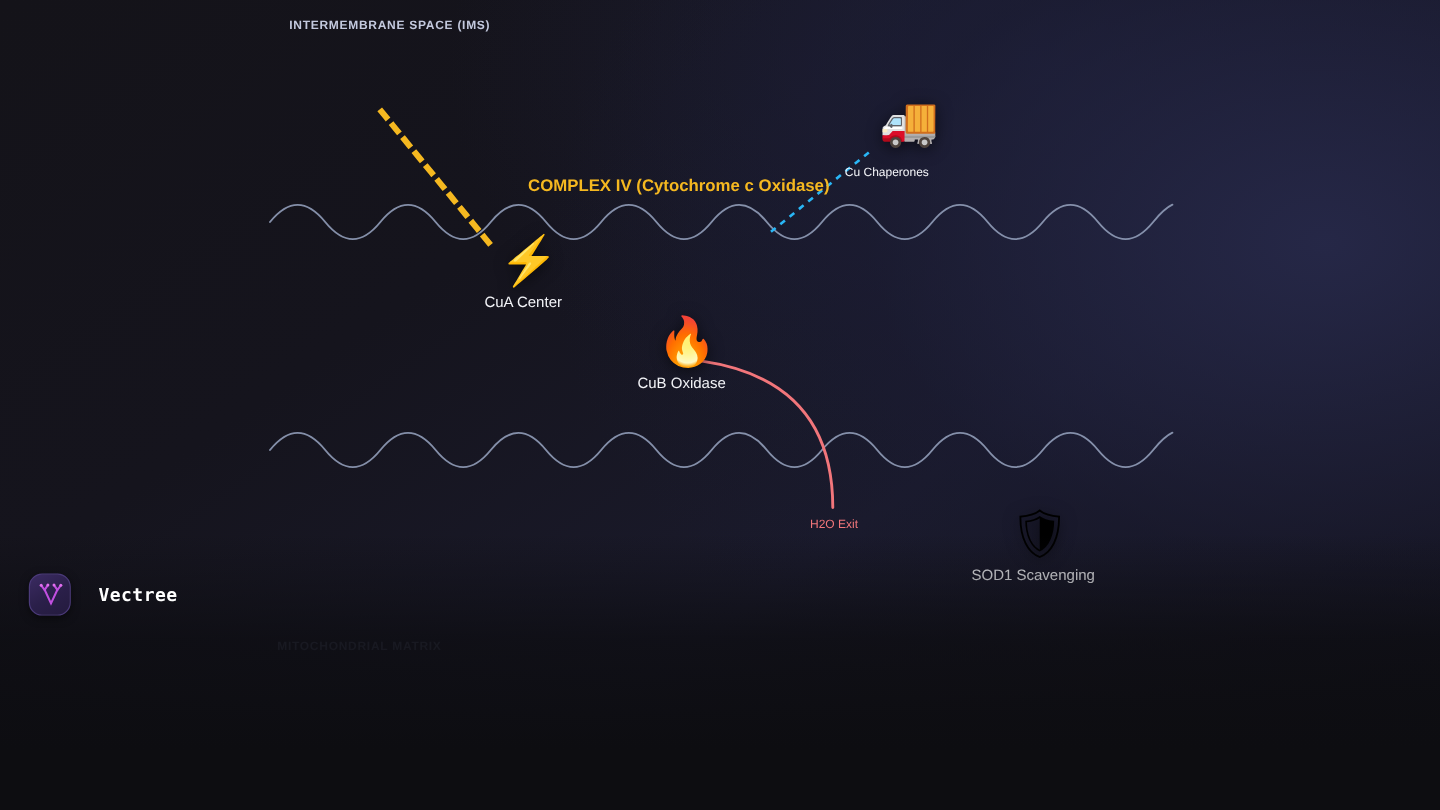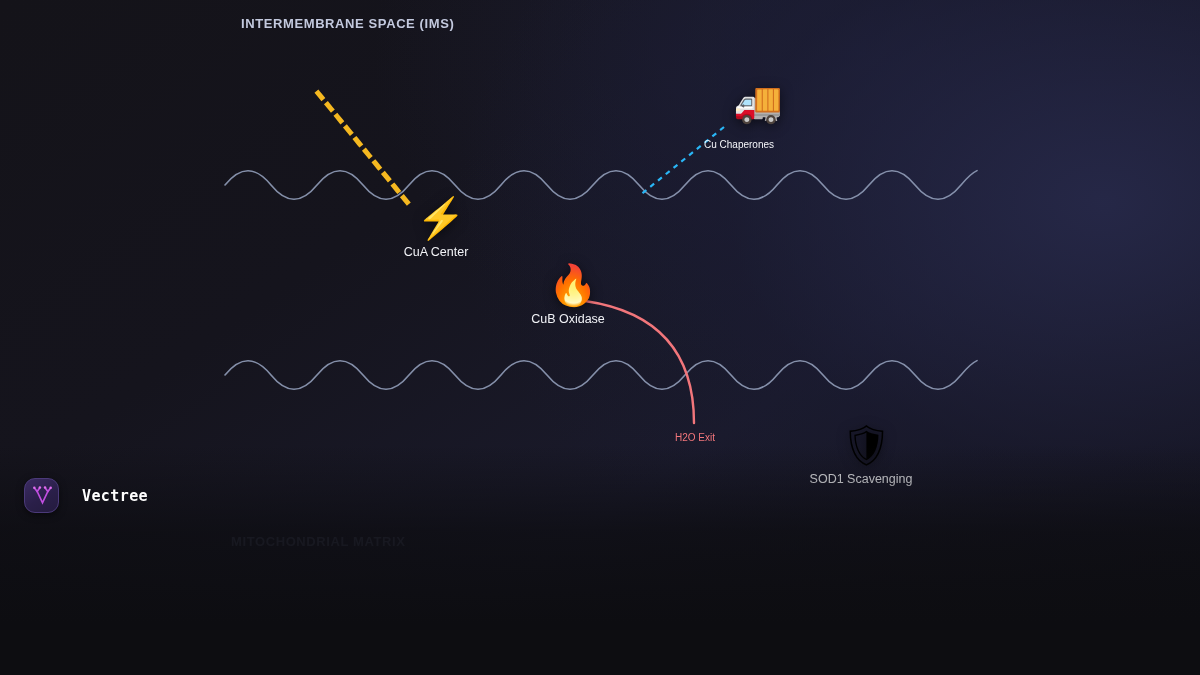--- a/index.html
+++ b/index.html
@@ -20,21 +20,21 @@
   }
   #bottomfade {
     position:absolute; left:0; right:0; bottom:0; height:230px;
     background:linear-gradient(to bottom, rgba(13,13,17,0) 0%, rgba(12,12,16,0.72) 38%, #0d0d11 78%, #0d0d11 100%);
     pointer-events:none;
   }
   svg.layer { position:absolute; left:0; top:0; width:1200px; height:675px; overflow:visible; }
 
   .zone-label {
     position:absolute;
-    font-size:13px; font-weight:bold; letter-spacing:0.6px;
+    font-size:10px; font-weight:bold; letter-spacing:0.6px;
     color:#c3c9de;
   }
   .zone-label.matrix { color:#3a3d52; }
 
   .complex-label {
     position:absolute;
     font-size:14px; font-weight:bold;
     color:#f5b820;
     white-space:nowrap;
   }
@@ -116,20 +116,21 @@
 
     <path fill="none" stroke="#29b6f6" stroke-width="2.2" stroke-linecap="butt" stroke-dasharray="5 5" d="M724,127 L639,196"></path>
 
     <path fill="none" stroke="#f2767b" stroke-width="2.4" stroke-linecap="round" d="M585,301 C660,312 694,355 694,423"></path>
   </svg>
 
   <div class="zone-label" style="left:241px; top:16px;">INTERMEMBRANE SPACE (IMS)</div>
 
   <div class="zone-label matrix" style="left:231px; top:534px;">MITOCHONDRIAL MATRIX</div>
 
+  <div class="complex-label" style="left:440px; top:146px;">COMPLEX IV (Cytochrome c Oxidase)</div>
 
   <div class="node" style="left:416px; top:198px; width:40px;">
     <span class="glyph">⚡</span>
     <span class="caption" style="margin-left:-40px; width:120px;">CuA Center</span>
   </div>
 
   <div class="node" style="left:548px; top:265px; width:40px;">
     <span class="glyph">🔥</span>
     <span class="caption" style="margin-left:-40px; width:120px;">CuB Oxidase</span>
   </div>

